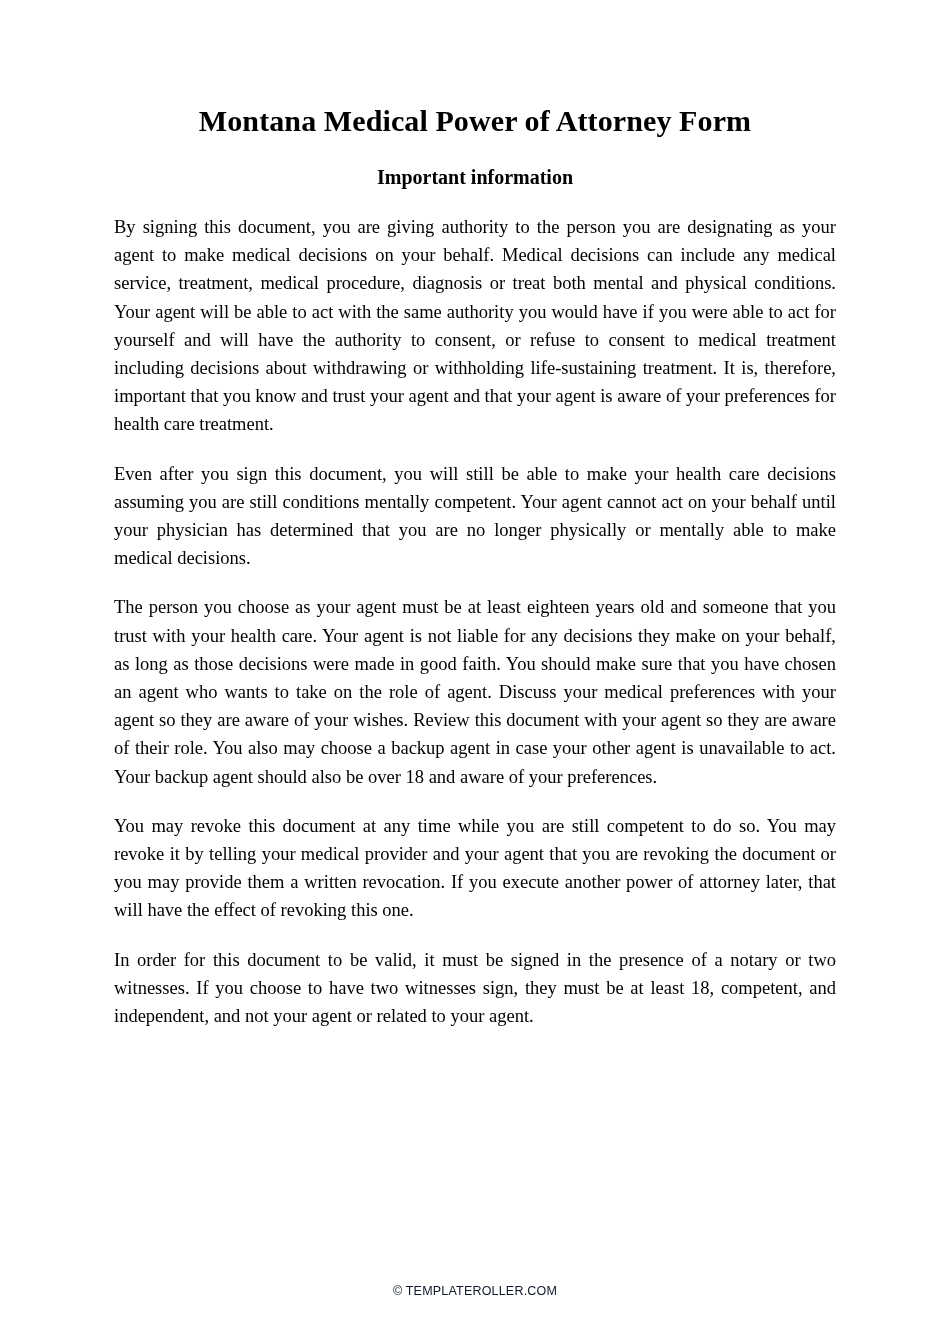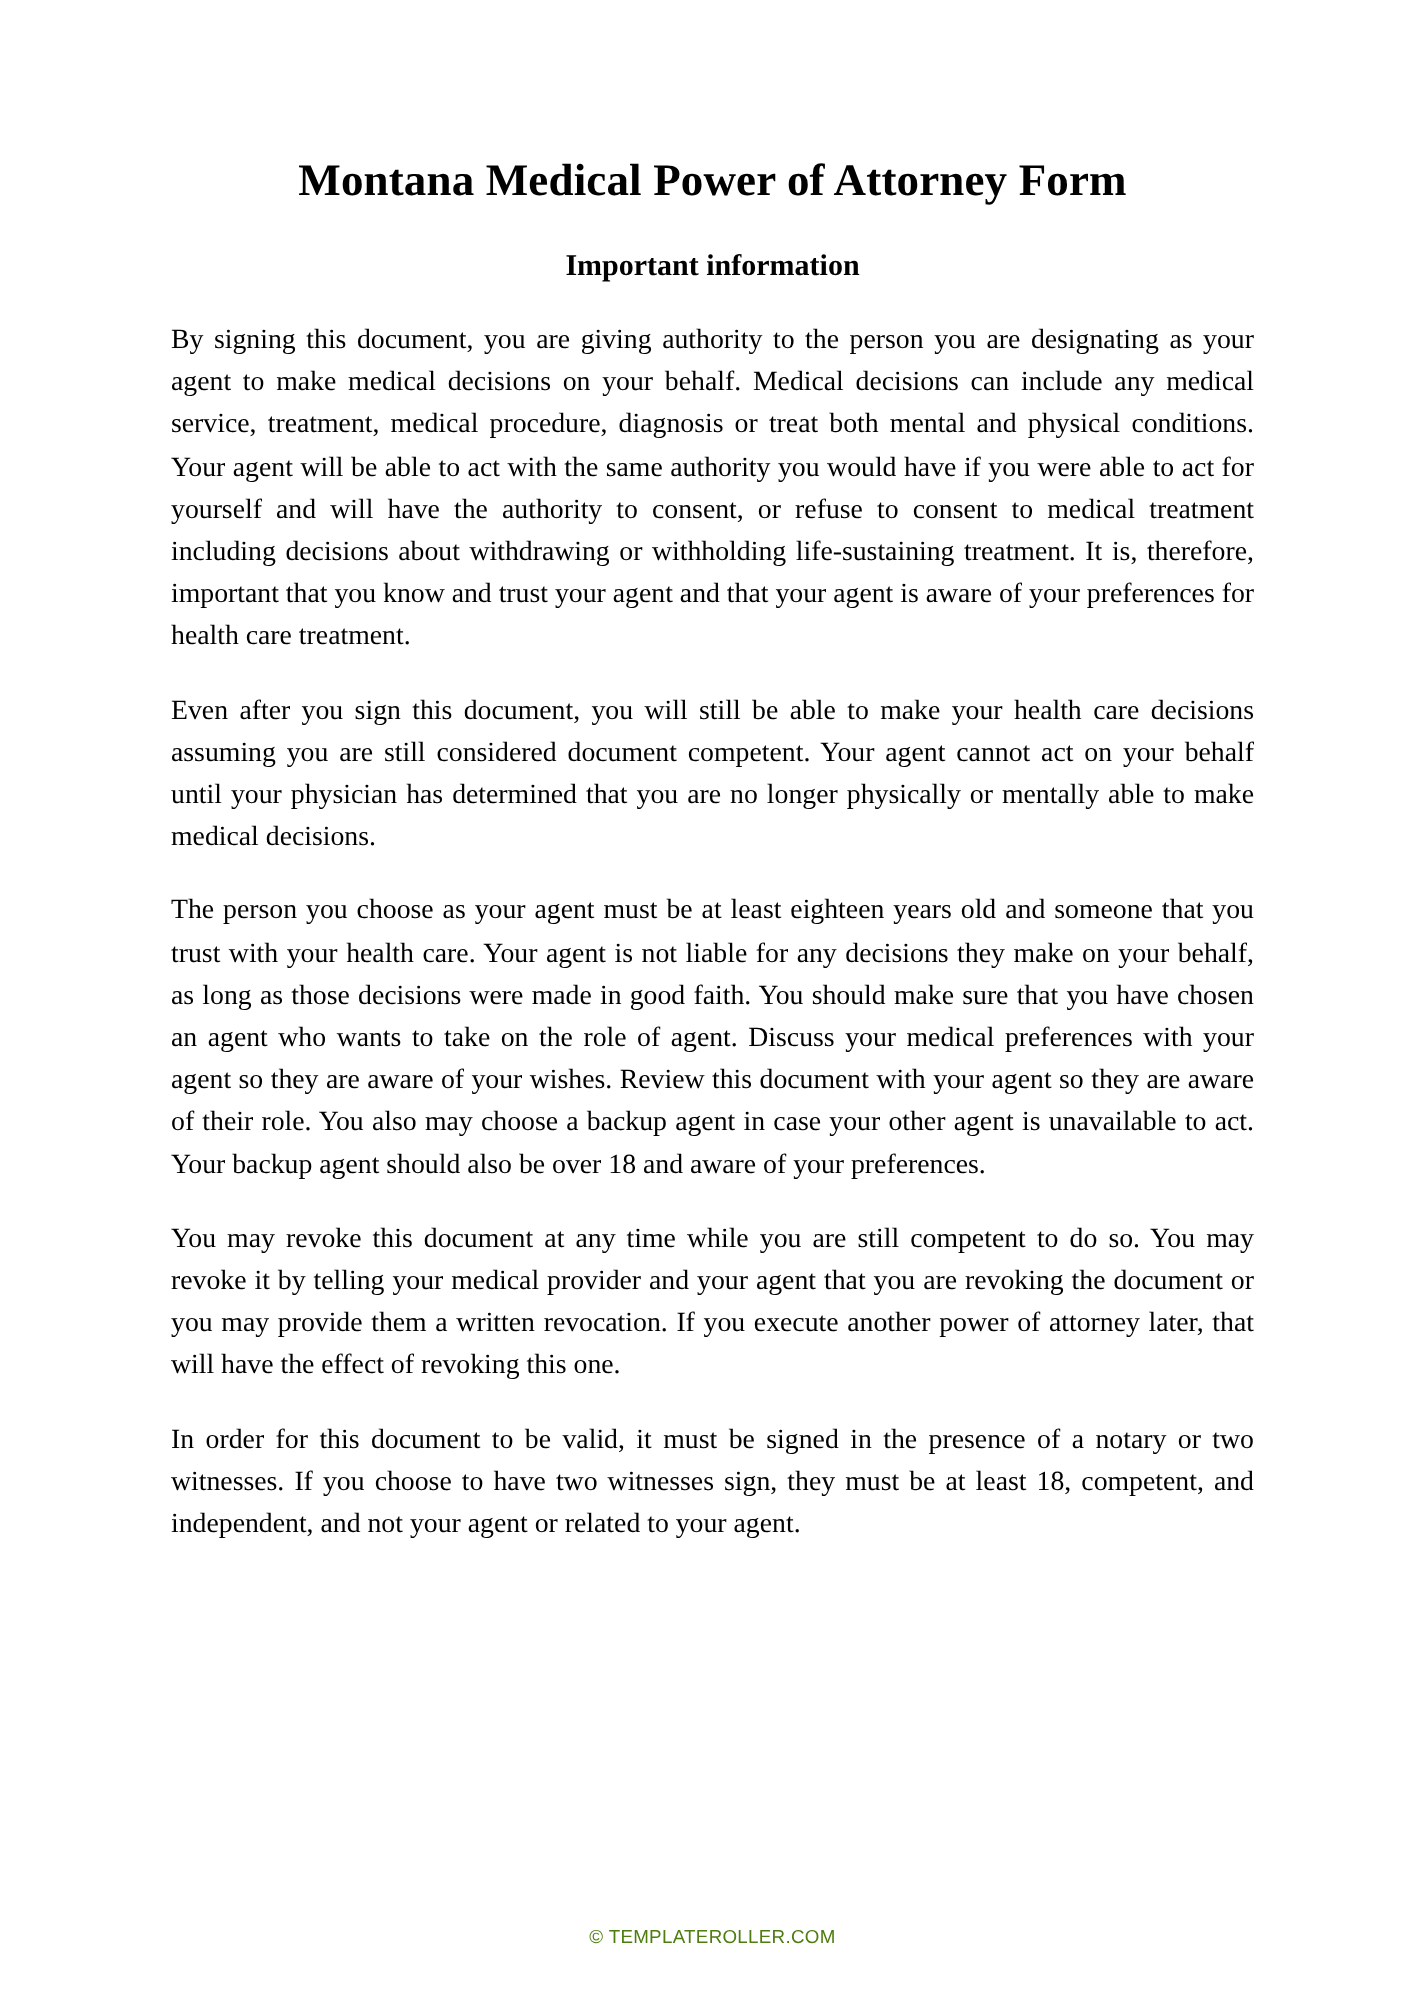--- a/index.html
+++ b/index.html
@@ -50,35 +50,35 @@
     left: 0;
     right: 0;
     bottom: 44px;
     text-align: center;
     font-family: "Liberation Sans", sans-serif;
     font-size: 12.5px;
     letter-spacing: 0.2px;
   }
   .footer a,
   .footer .credit {
-    color: #4d7c0f;
+    color: #0f172a;
     text-decoration: none;
   }
 </style>
 </head>
 <body>
 
 <div class="page">
 
   <h1 class="doc-title">Montana Medical Power of Attorney Form</h1>
 
   <h2 class="section-heading">Important information</h2>
 
   <p class="para">By signing this document, you are giving authority to the person you are designating as your agent to make medical decisions on your behalf. Medical decisions can include any medical service, treatment, medical procedure, diagnosis or treat both mental and physical conditions. Your agent will be able to act with the same authority you would have if you were able to act for yourself and will have the authority to consent, or refuse to consent to medical treatment including decisions about withdrawing or withholding life-sustaining treatment. It is, therefore, important that you know and trust your agent and that your agent is aware of your preferences for health care treatment.</p>
-  <p class="para">Even after you sign this document, you will still be able to make your health care decisions assuming you are still considered document competent. Your agent cannot act on your behalf until your physician has determined that you are no longer physically or mentally able to make medical decisions.</p>
+  <p class="para">Even after you sign this document, you will still be able to make your health care decisions assuming you are still conditions mentally competent. Your agent cannot act on your behalf until your physician has determined that you are no longer physically or mentally able to make medical decisions.</p>
   <p class="para">The person you choose as your agent must be at least eighteen years old and someone that you trust with your health care. Your agent is not liable for any decisions they make on your behalf, as long as those decisions were made in good faith. You should make sure that you have chosen an agent who wants to take on the role of agent. Discuss your medical preferences with your agent so they are aware of your wishes. Review this document with your agent so they are aware of their role. You also may choose a backup agent in case your other agent is unavailable to act. Your backup agent should also be over 18 and aware of your preferences.</p>
   <p class="para">You may revoke this document at any time while you are still competent to do so. You may revoke it by telling your medical provider and your agent that you are revoking the document or you may provide them a written revocation. If you execute another power of attorney later, that will have the effect of revoking this one.</p>
   <p class="para">In order for this document to be valid, it must be signed in the presence of a notary or two witnesses. If you choose to have two witnesses sign, they must be at least 18, competent, and independent, and not your agent or related to your agent.</p>
 
   <div class="footer">
     <span class="credit">© TEMPLATEROLLER.COM</span>
   </div>
 
 </div>
 

